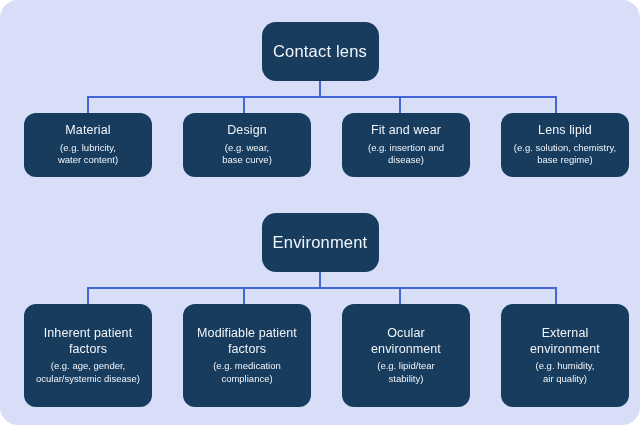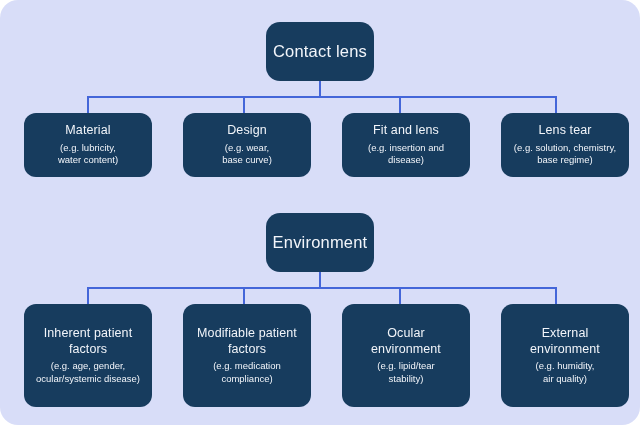--- a/index.html
+++ b/index.html
@@ -20,21 +20,21 @@
     box-sizing: border-box;
   }
   .tree {
     position: absolute;
     left: 0;
     width: 640px;
   }
   .tree-1 { top: 22px; }
   .tree-2 { top: 213px; }
   .root-box {
-    width: 108px;
+    width: 117px;
     height: 59px;
     margin: 0 auto;
     background: var(--node-bg, #173c5e);
     border-radius: 14px;
     color: var(--text-color, #f2f5fa);
     display: flex;
     align-items: center;
     justify-content: center;
     font-size: 16.5px;
     letter-spacing: 0.2px;
@@ -126,26 +126,26 @@
         <div class="node-title">Material</div>
         <div class="node-sub">(e.g. lubricity,
 water content)</div>
       </div>
       <div class="node">
         <div class="node-title">Design</div>
         <div class="node-sub">(e.g. wear,
 base curve)</div>
       </div>
       <div class="node">
-        <div class="node-title">Fit and lens</div>
+        <div class="node-title">Fit and wear</div>
         <div class="node-sub">(e.g. insertion and
 disease)</div>
       </div>
       <div class="node">
-        <div class="node-title">Lens tear</div>
+        <div class="node-title">Lens lipid</div>
         <div class="node-sub">(e.g. solution, chemistry,
 base regime)</div>
       </div>
     </div>
   </section>
 
   <section class="tree tree-2">
     <div class="root-box">
       <span>Environment</span>
     </div>

